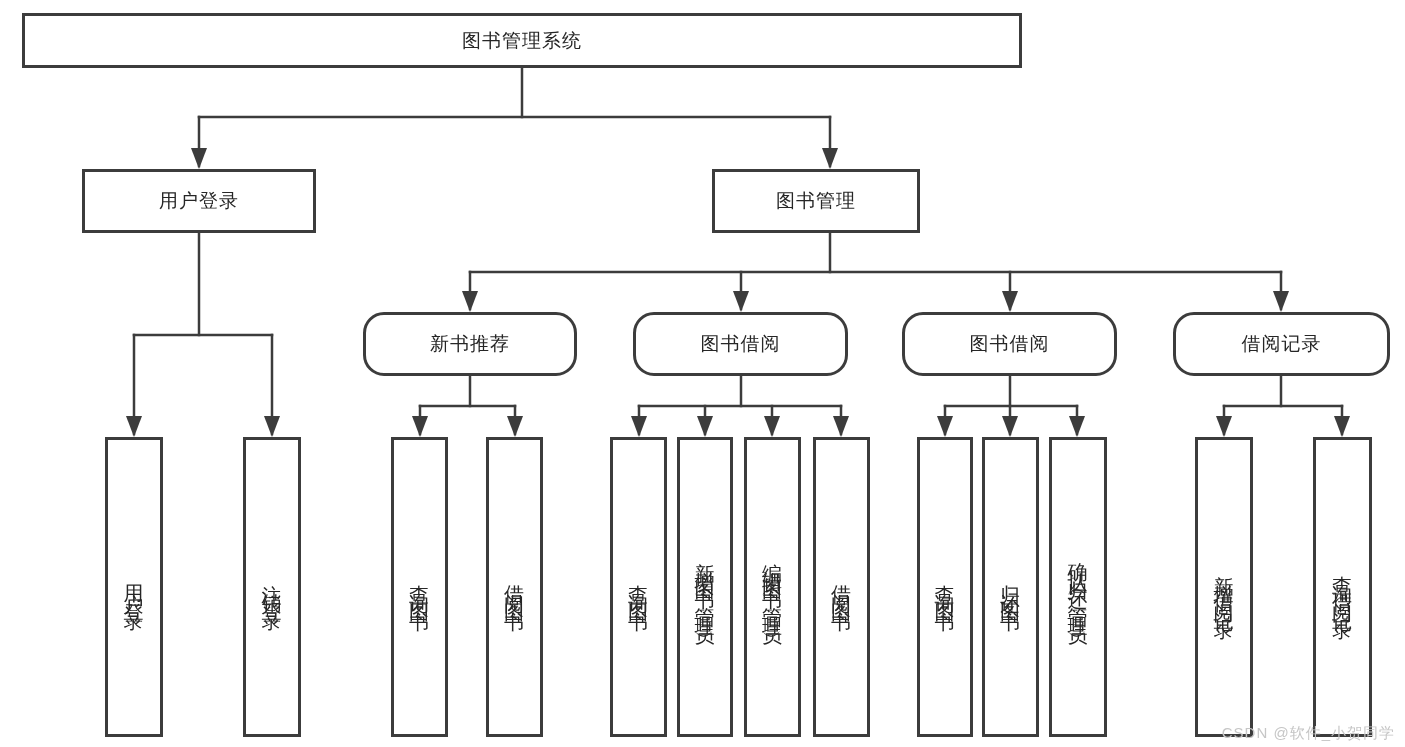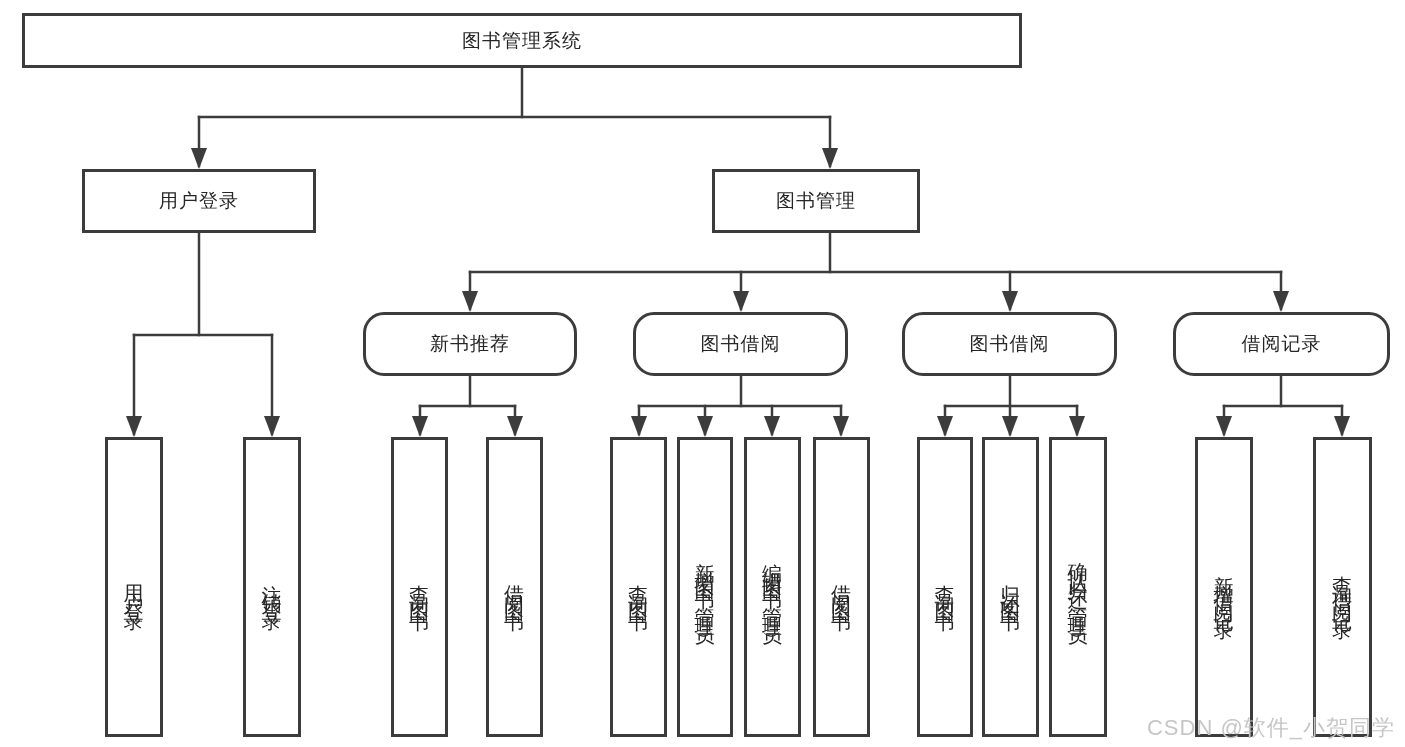--- a/index.html
+++ b/index.html
@@ -54,21 +54,21 @@
   .leaf-c4 { left: 813px;  width: 57px; }
   .leaf-d1 { left: 917px;  width: 56px; }
   .leaf-d2 { left: 982px;  width: 57px; }
   .leaf-d3 { left: 1049px; width: 58px; }
   .leaf-e1 { left: 1195px; width: 58px; }
   .leaf-e2 { left: 1313px; width: 59px; }
   .watermark {
     position: absolute;
     right: 10px;
     bottom: 4px;
-    font-size: 22px;
+    font-size: 15px;
     color: #c6c6c6;
     letter-spacing: 1px;
     z-index: 5;
   }
 </style>
 </head>
 <body>
 
 <div class="canvas">
 

